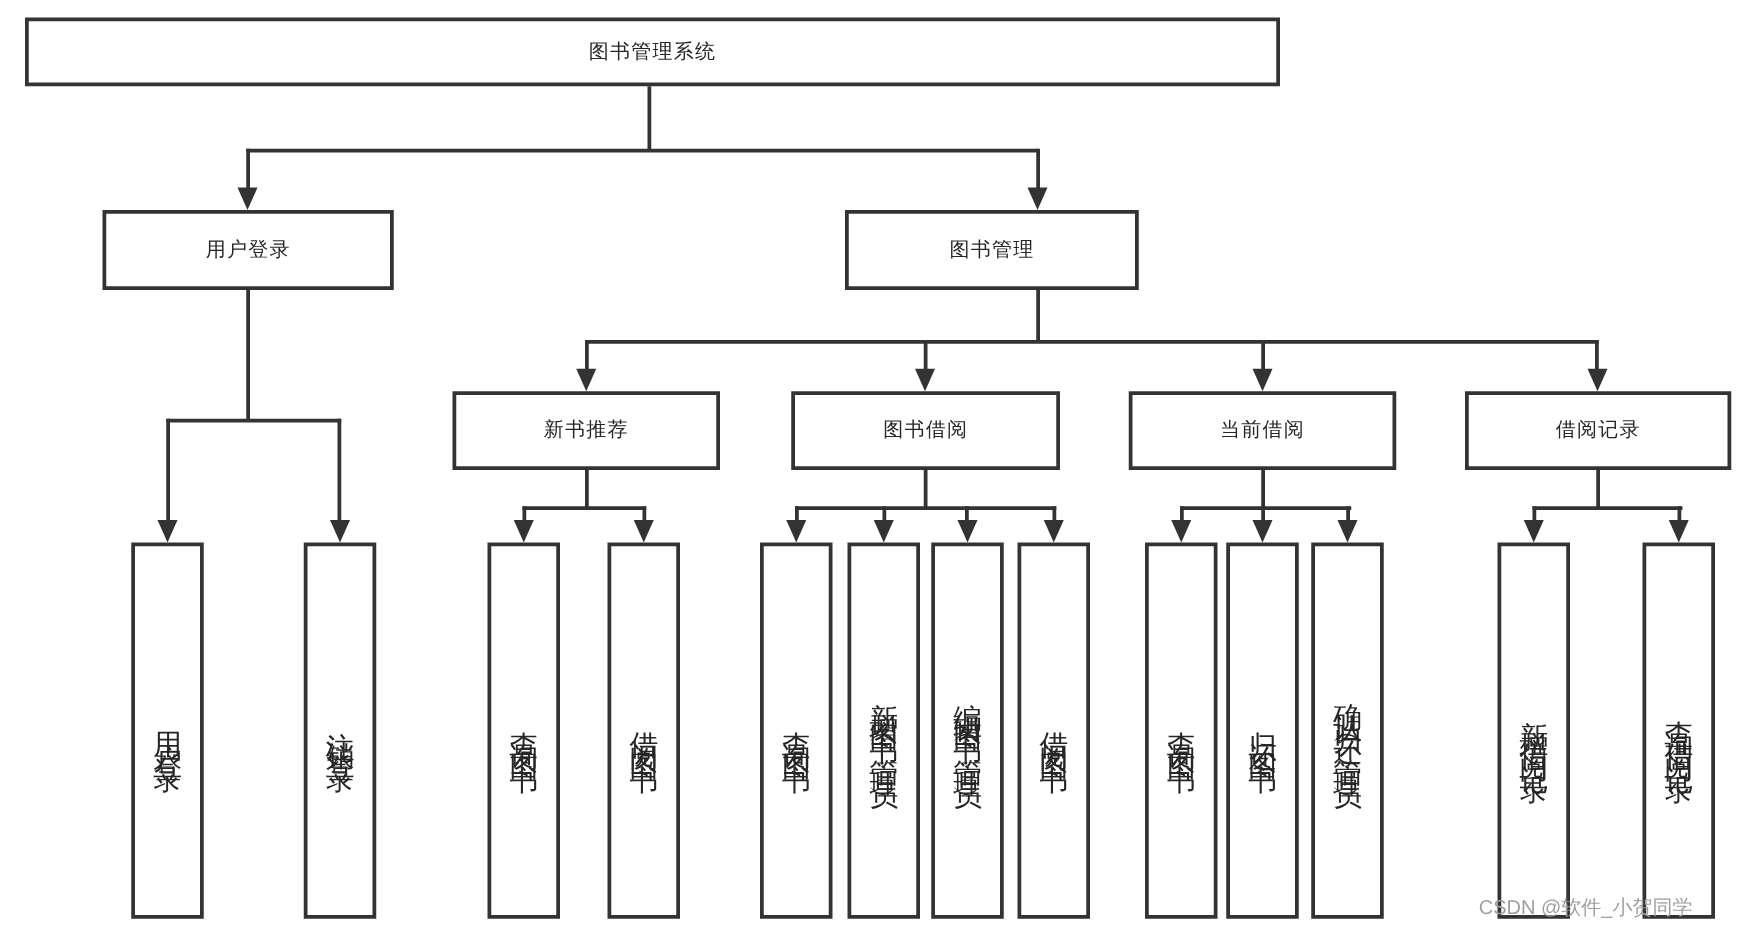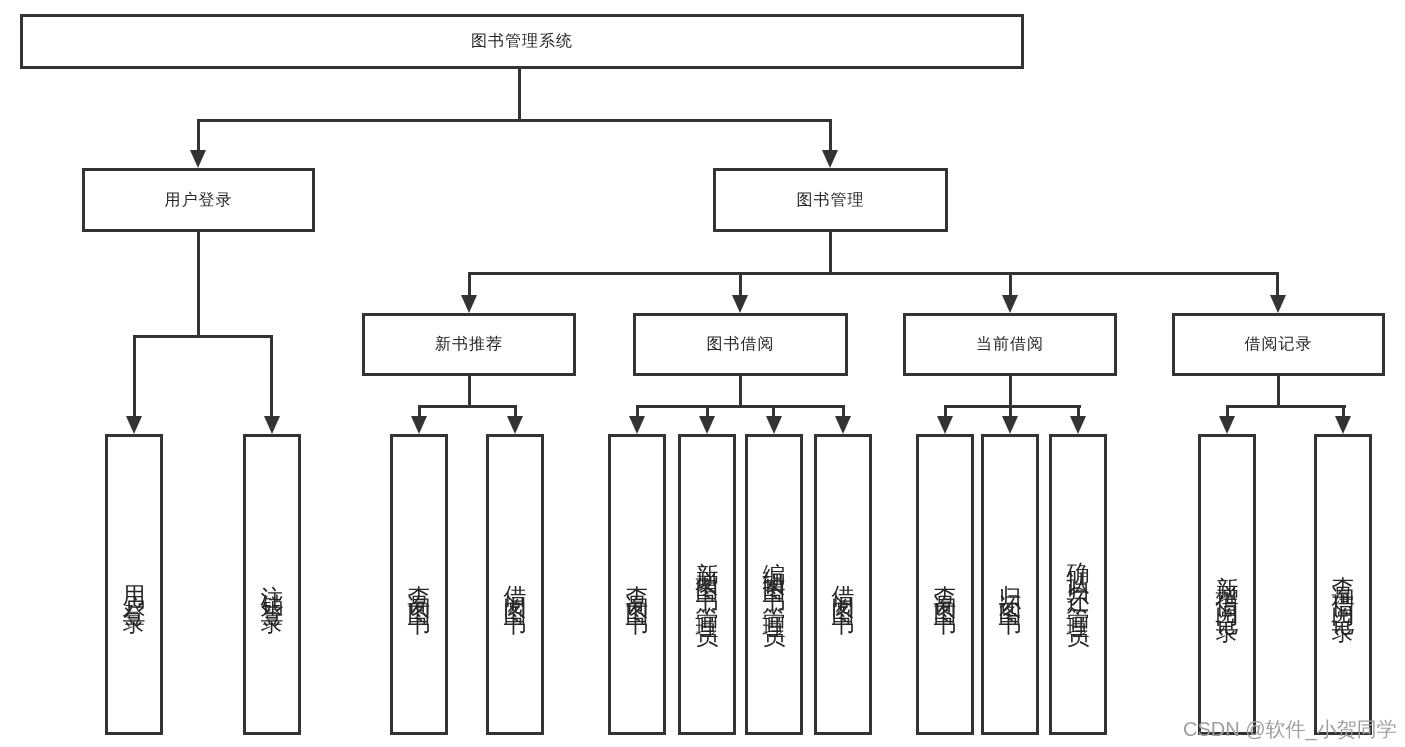--- a/index.html
+++ b/index.html
@@ -45,38 +45,38 @@
   .hline{position:absolute;height:3px;background:var(--line);}
   .arrow{
     position:absolute;width:0;height:0;
     border-left:8px solid transparent;
     border-right:8px solid transparent;
     border-top:18px solid var(--line);
   }
   .watermark{
     position:absolute;
     left:1183px;top:716px;
-    font-size:20px;color:var(--wm);
+    font-size:16px;color:var(--wm);
     white-space:nowrap;
     z-index:5;
   }
 </style>
 </head>
 <body>
 
 <div id="canvas">
 
   <div class="box" style="left:20px;top:14px;width:1004px;height:55px;">
     <span>图书管理系统</span>
   </div>
 
   <div class="box" style="left:82px;top:168px;width:233px;height:64px;">
     <span>用户登录</span>
   </div>
-  <div class="box" style="left:713px;top:168px;width:235px;height:64px;">
+  <div class="box" style="left:676px;top:168px;width:235px;height:64px;">
     <span>图书管理</span>
   </div>
 
   <div class="box" style="left:362px;top:313px;width:214px;height:63px;">
     <span>新书推荐</span>
   </div>
   <div class="box" style="left:903px;top:313px;width:214px;height:63px;">
     <span>当前借阅</span>
   </div>
   <div class="box" style="left:633px;top:313px;width:215px;height:63px;">

